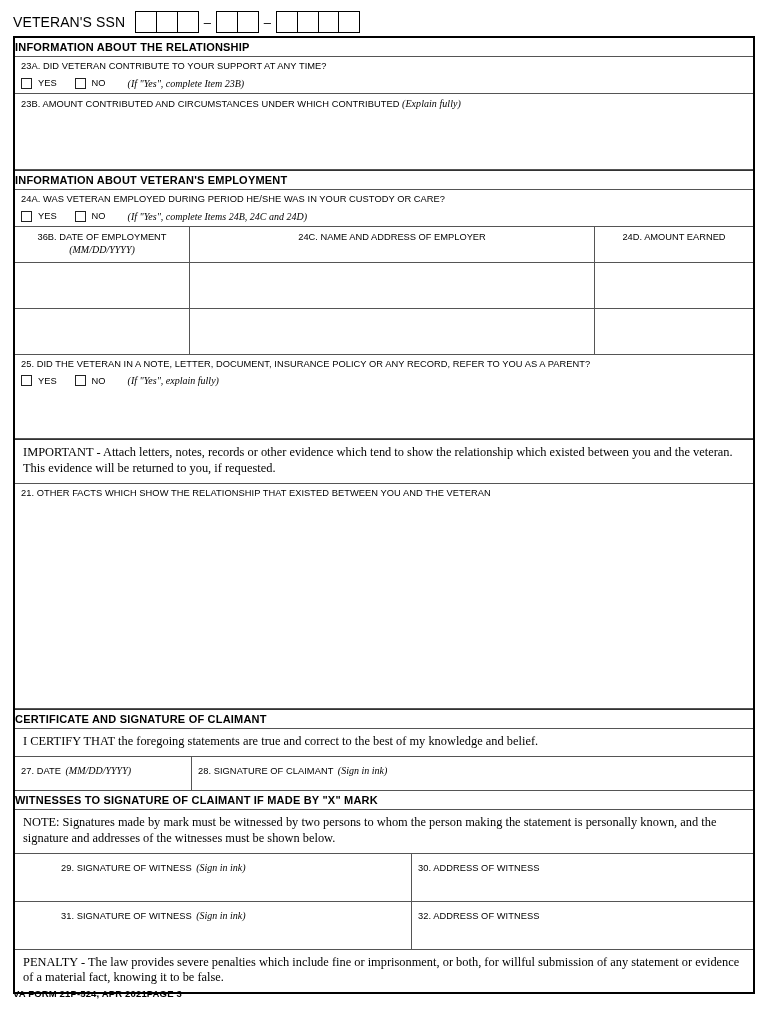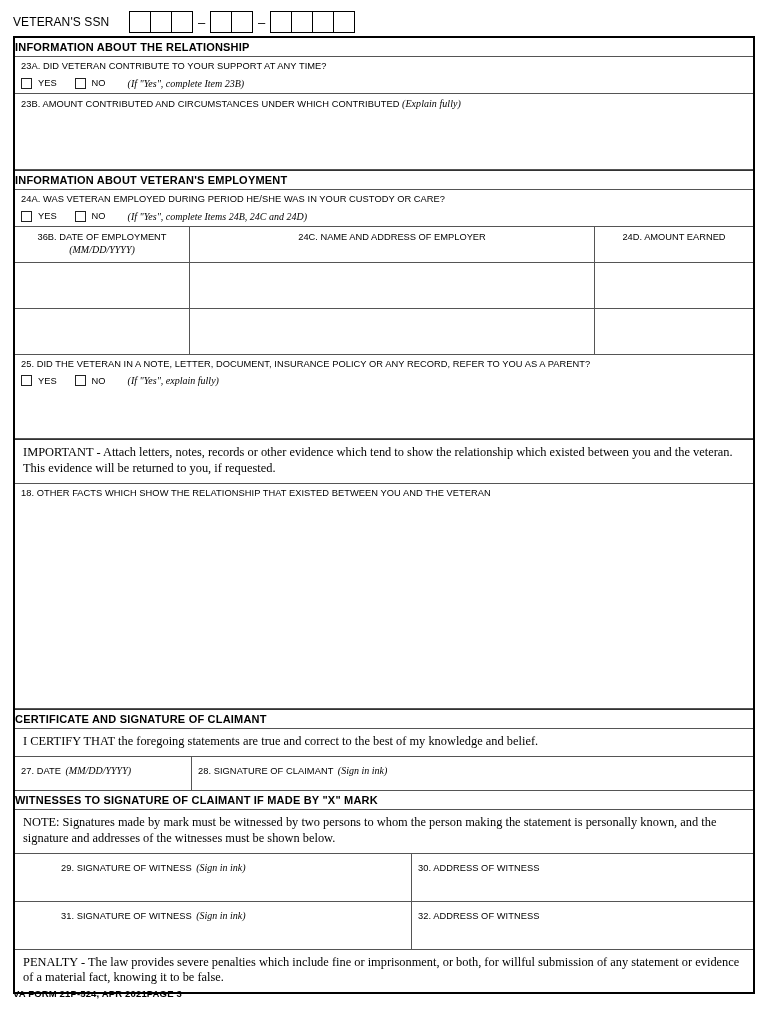--- a/index.html
+++ b/index.html
@@ -27,24 +27,24 @@
   .ssn-row {
     position: absolute;
     left: 13px;
     top: 8px;
     width: 742px;
     height: 28px;
     display: flex;
     align-items: center;
   }
   .ssn-label {
-    font-size: 12px;
+    font-size: 14px;
     letter-spacing: 0.1px;
     white-space: nowrap;
-    margin-right: 20px;
+    margin-right: 10px;
   }
   .ssn-group {
     display: flex;
     align-items: center;
   }
   .ssn-box {
     width: 22px;
     height: 22px;
     border: 1.2px solid #000;
     margin-left: -1.2px;
@@ -278,21 +278,21 @@
         <span class="chk"></span>
         <span class="yn-label">NO</span>
         <span class="ital yn-hint">(If "Yes", explain fully)</span>
       </div>
       <div class="blank-25"></div>
     </div>
 
     <div class="serif-block thick-top">IMPORTANT - Attach letters, notes, records or other evidence which tend to show the relationship which existed between you and the veteran.  This evidence will be returned to you, if requested.</div>
 
     <div class="cell">
-      <div class="q">18. OTHER FACTS WHICH SHOW THE RELATIONSHIP THAT EXISTED BETWEEN YOU AND THE VETERAN</div>
+      <div class="q">21. OTHER FACTS WHICH SHOW THE RELATIONSHIP THAT EXISTED BETWEEN YOU AND THE VETERAN</div>
       <div class="blank-26"></div>
     </div>
 
     <div class="band sep">CERTIFICATE AND SIGNATURE OF CLAIMANT</div>
 
     <div class="serif-block">I CERTIFY THAT the foregoing statements are true and correct to the best of my knowledge and belief.</div>
 
     <div class="sig-row">
       <div class="sig-left sig-h">
         <span class="q">27. DATE</span>

